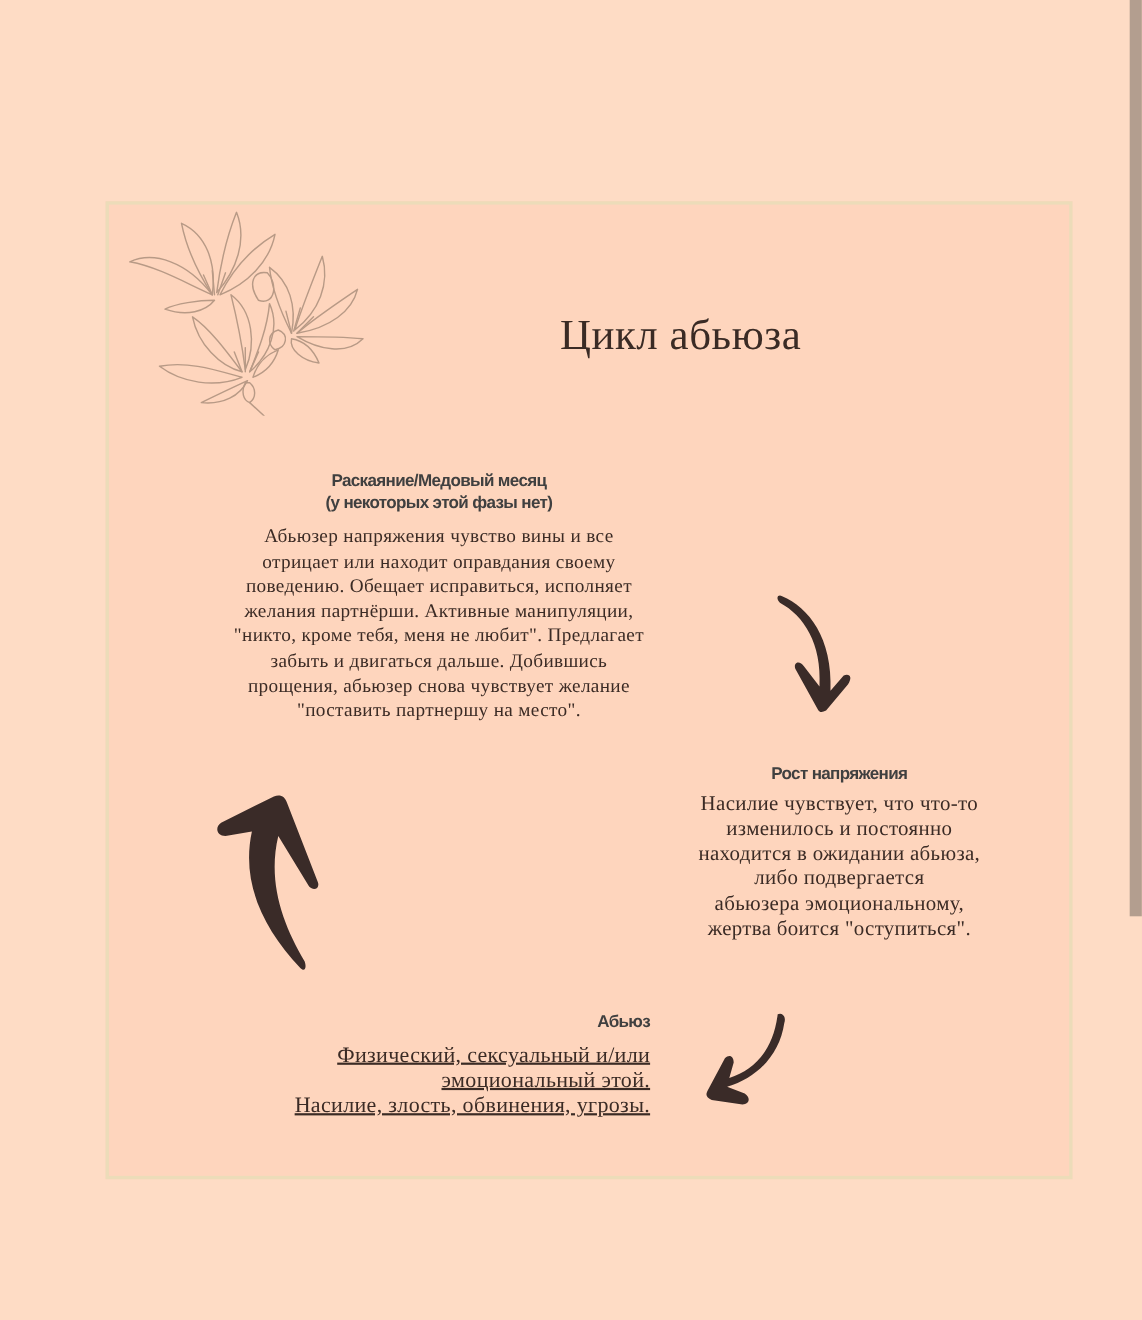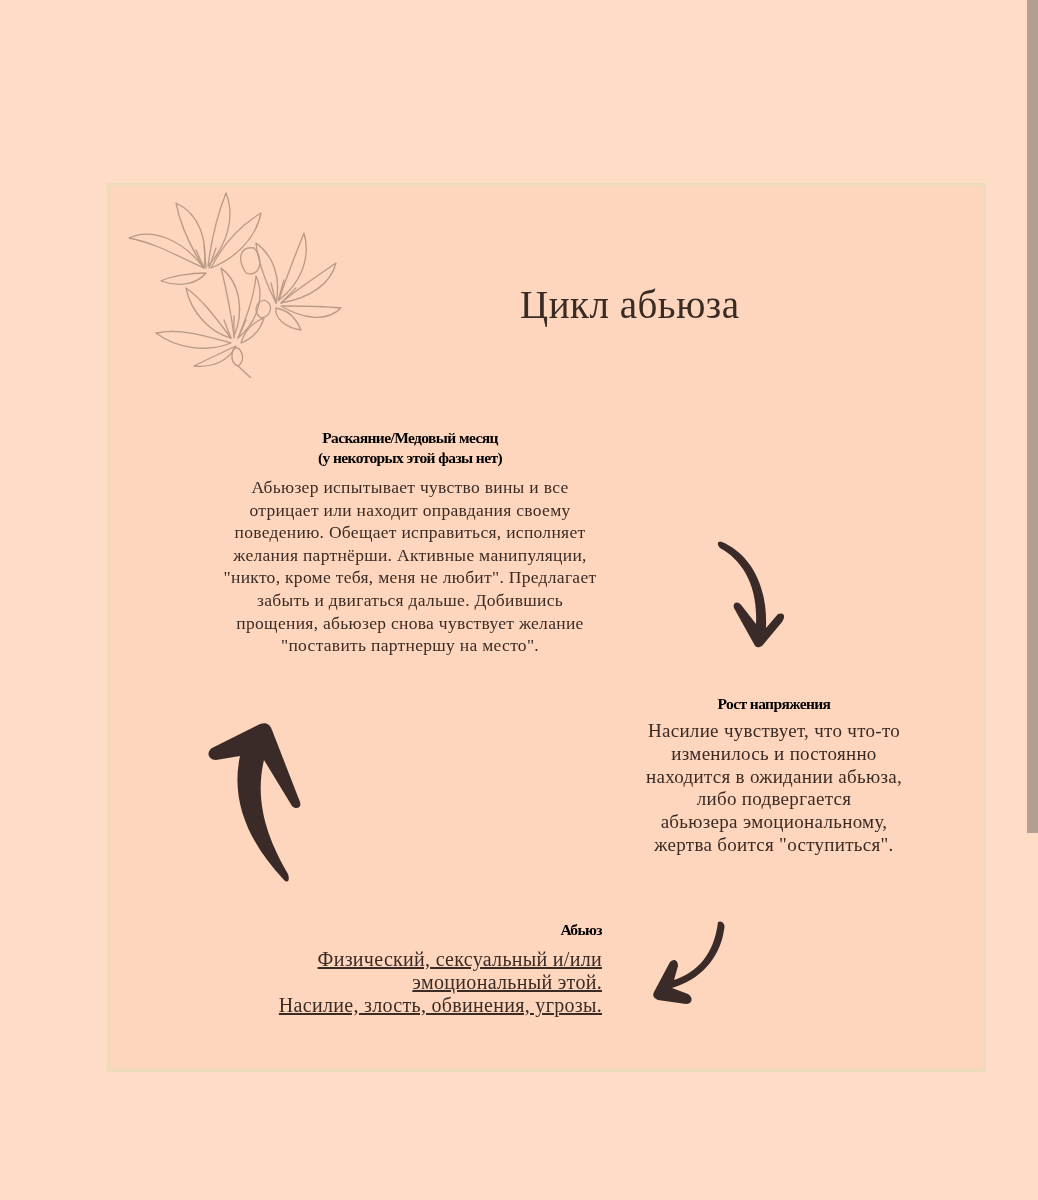--- a/index.html
+++ b/index.html
@@ -7,35 +7,35 @@
     width:1038px; height:1200px; overflow:hidden; position:relative;
     background:#fedcc5;
     font-family:"DejaVu Serif", "Liberation Serif", serif;
     color:#3b2a24;
   }
   .scrollbar {
     position:absolute; left:1027px; top:0; width:11px; height:833px;
     background:#b39e8f;
   }
   .card {
-    position:absolute; left:107px; top:183px; width:879px; height:889px;
+    position:absolute; left:96px; top:183px; width:879px; height:889px;
     background:#fed5bd;
     border:3px solid #ecdcb9;
     box-sizing:border-box;
   }
   .flower { position:absolute; left:16px; top:2px; width:220px; height:190px; }
   .title {
     position:absolute; left:410px; top:96px;
     font-family:"Liberation Serif", "DejaVu Serif", serif;
     font-size:39px; color:#3a2b25; letter-spacing:0.5px;
   }
   .block { position:absolute; text-align:center; }
   .block .head {
-    font-family:Liberation Serif, serif; font-weight:bold;
-    font-size:15.5px; line-height:20px; color:#000000; letter-spacing:-0.6px;
+    font-family:Liberation Sans, sans-serif; font-weight:bold;
+    font-size:15.5px; line-height:20px; color:#404040; letter-spacing:-0.6px;
   }
   .block .body {
     font-family:"Liberation Serif", "DejaVu Serif", serif;
     font-size:17.5px; line-height:22.6px; color:#3b2b25; letter-spacing:0.3px;
   }
   .b1 { left:30px; top:242px; width:540px; }
   .b1 .body { margin-top:8px; }
   .b2 { left:448px; top:508px; width:432px; }
   .b2 .body { margin-top:6px; font-size:19px; line-height:22.8px; }
   .b3 { left:22px; top:734px; width:470px;text-align:right; }
@@ -80,21 +80,21 @@
   </svg>
 
   <div class="title">Цикл абьюза</div>
 
   <div class="block b1">
     <div class="head">
       <span class="line">Раскаяние/Медовый месяц</span>
       <span class="line">(у некоторых этой фазы нет)</span>
     </div>
     <div class="body">
-      <span class="line">Абьюзер испытывает чувство вины и все</span>
+      <span class="line">Абьюзер напряжения чувство вины и все</span>
       <span class="line">отрицает или находит оправдания своему</span>
       <span class="line">поведению. Обещает исправиться, исполняет</span>
       <span class="line">желания партнёрши. Активные манипуляции,</span>
       <span class="line">"никто, кроме тебя, меня не любит". Предлагает</span>
       <span class="line">забыть и двигаться дальше. Добившись</span>
       <span class="line">прощения, абьюзер снова чувствует желание</span>
       <span class="line">"поставить партнершу на место".</span>
     </div>
   </div>
 

